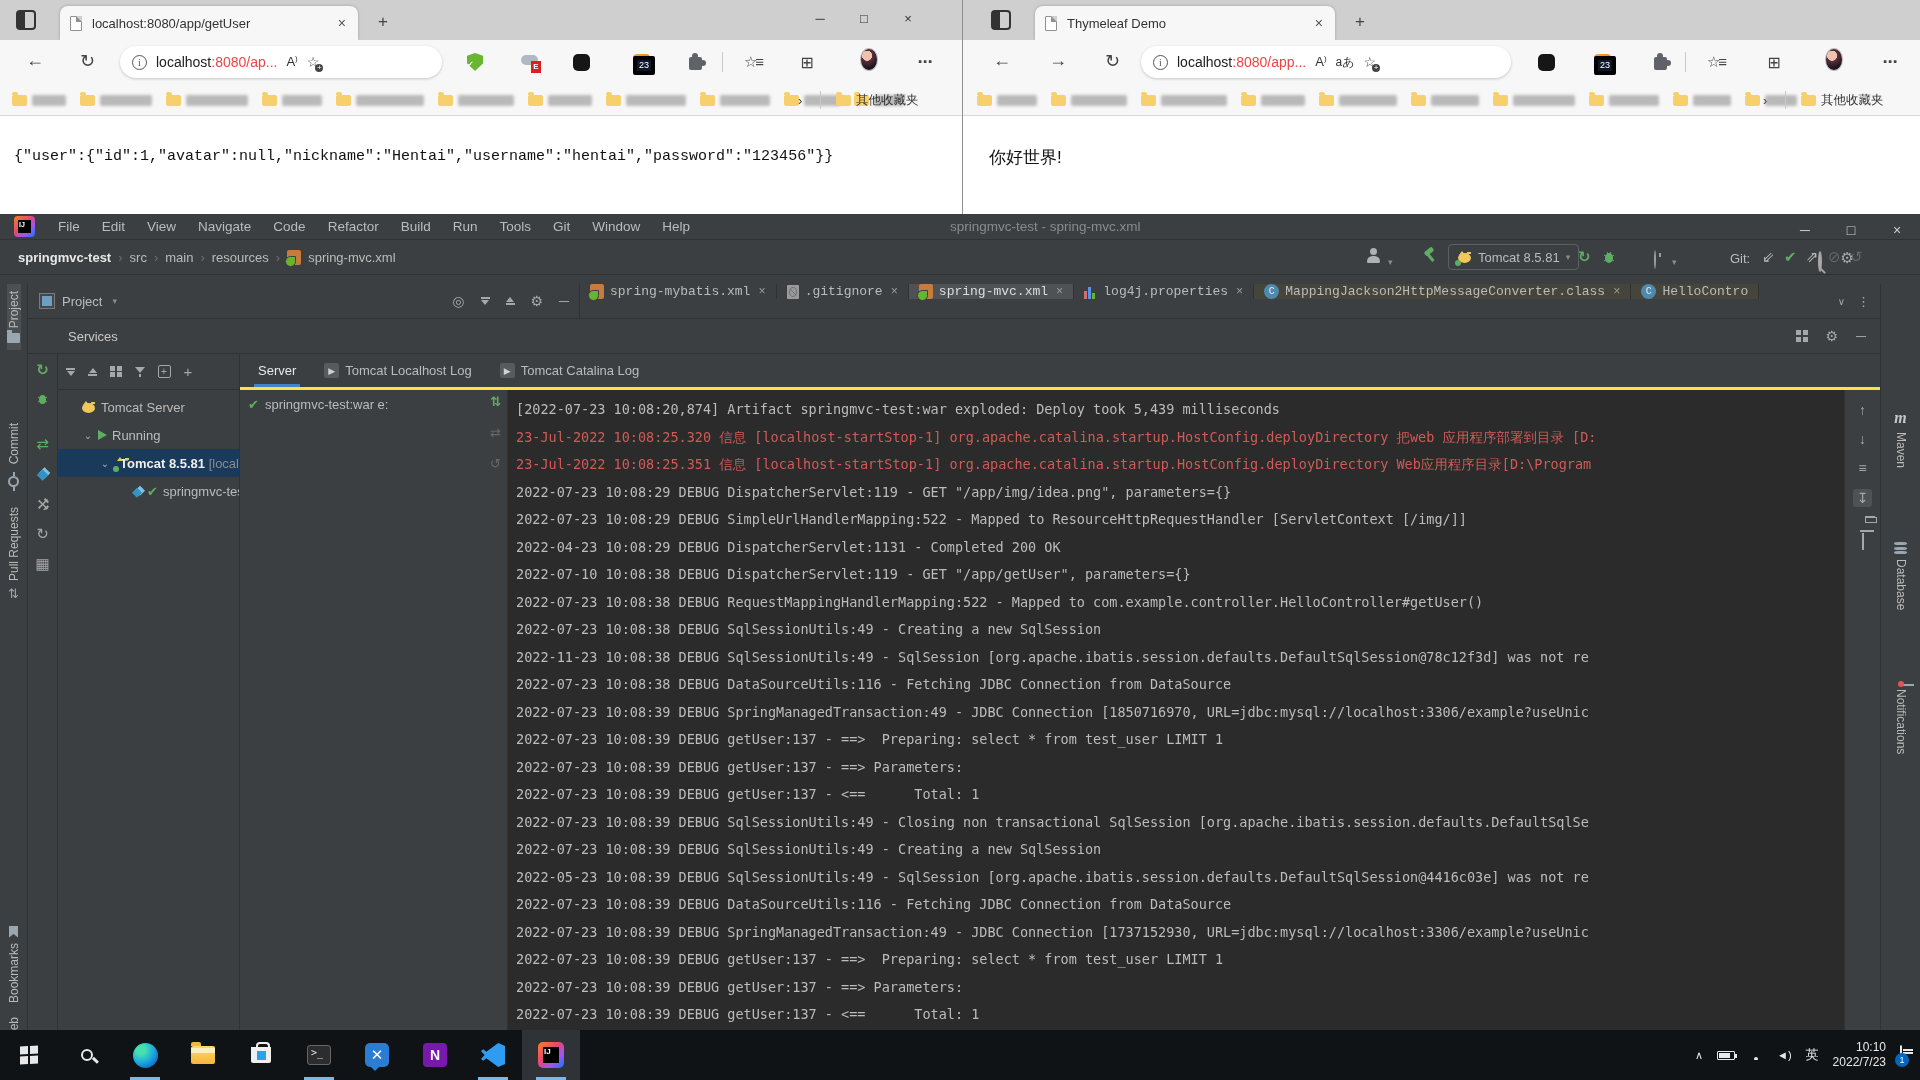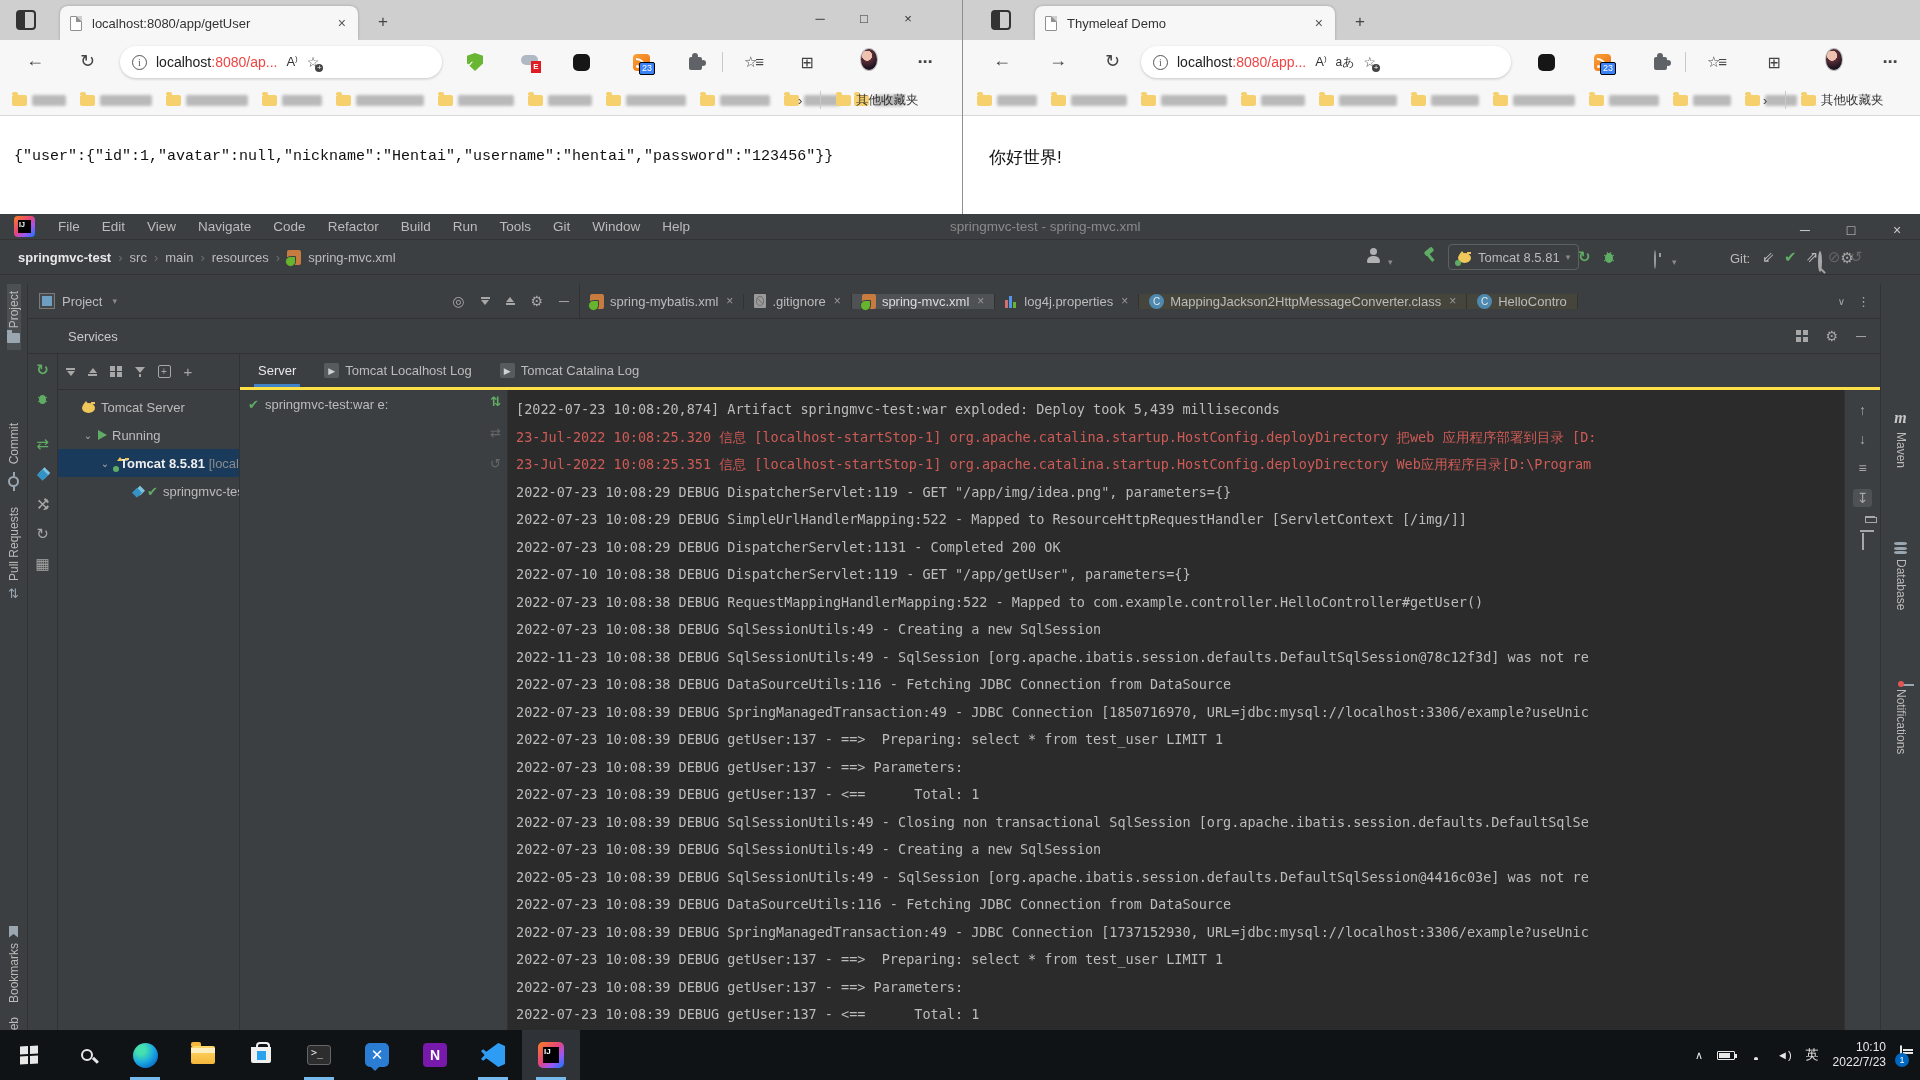--- a/index.html
+++ b/index.html
@@ -39,21 +39,21 @@
   .shield-ext { background:#68b631; clip-path:polygon(50% 0,100% 15%,100% 58%,50% 100%,0 58%,0 15%); width:16px; height:18px; }
   .shield-ext::after { content:"✔"; color:#fff; font-size:8px; margin-top:-2px; }
   .cloud-ext { position:relative; }
   .cloud-ext .cl { width:17px; height:10px; background:#aeb9c4; border-radius:6px; position:absolute; top:2px; }
   .cloud-ext .e { position:absolute; right:-3px; bottom:-2px; width:10px; height:12px; background:#e01b24; color:#fff; font-size:8px; font-weight:bold; text-align:center; line-height:12px; }
   .owl-ext { background:#161616; border-radius:5px; width:17px; height:17px; }
   .owl-ext::after { content:""; width:4px; height:6px; border-radius:50%; background:#fff; box-shadow:7px 0 0 #fff; margin-left:-7px; }
   .rss-ext { background:linear-gradient(135deg,#f9a13a,#ef7011); border-radius:4px; width:17px; height:17px; position:relative; }
   .rss-ext::before { content:""; position:absolute; left:3px; bottom:3px; width:3px; height:3px; background:#fff; border-radius:50%; }
   .rss-ext::after { content:""; position:absolute; left:3px; bottom:3px; width:8px; height:8px; border:2px solid #fff; border-bottom:none; border-left:none; border-radius:0 100% 0 0; }
-  .rss-badge { position:absolute; right:-5px; bottom:-4px; background:#3b82f6; color:#fff; font-size:9px; padding:0 2px; border-radius:2px; border:1px solid #000000; line-height:11px; }
+  .rss-badge { position:absolute; right:-5px; bottom:-4px; background:#0f172a; color:#fff; font-size:9px; padding:0 2px; border-radius:2px; border:4px solid #000000; line-height:11px; }
   .puzzle-ext { width:13px; height:13px; background:#5f6368; position:relative; border-radius:2px; margin-top:2px; }
   .puzzle-ext::before { content:""; position:absolute; top:-4px; left:3px; width:6px; height:6px; background:#5f6368; border-radius:50%; }
   .puzzle-ext::after { content:""; position:absolute; right:-4px; top:3px; width:6px; height:6px; background:#5f6368; border-radius:50%; }
   .vdiv { position:absolute; top:12px; width:1px; height:20px; background:#c9c9c9; }
   .starlist { font-size:15px; color:#444; letter-spacing:-2px; }
   .collections { font-size:16px; color:#444; }
   .avatar { width:23px; height:23px; border-radius:50%; background:radial-gradient(circle at 38% 32%, #eec2ae 28%, #5c2f3a 30%, #1d1420 72%); border:1px solid #bbb; }
   .dots3 { font-size:15px; color:#444; font-weight:bold; }
   .bmbar { position:relative; height:32px; background:#f7f7f7; border-bottom:1px solid #d9d9d9; }
   .bm-item { position:absolute; top:8px; height:16px; display:flex; align-items:center; gap:5px; }
@@ -130,21 +130,21 @@
 
   .center-col { flex:1; display:flex; flex-direction:column; min-width:0; }
   .panes-row { height:35px; display:flex; border-bottom:1px solid #323232; background:#3c3f41; }
   .proj-head { width:552px; border-right:1px solid #323232; display:flex; align-items:center; position:relative; }
   .proj-ico { width:14px; height:14px; background:#6e9fc2; border:2px solid #44484a; outline:1px solid #7a7a7a; margin:0 8px 0 12px; }
   .proj-icons { position:absolute; right:10px; display:flex; align-items:center; gap:16px; color:#a7a7a7; font-size:14px; }
   .ic-stack { display:flex; flex-direction:column; align-items:center; gap:1px; }
   .tri-d { border-left:4px solid transparent; border-right:4px solid transparent; border-top:5px solid #a7a7a7; }
   .tri-u { border-left:4px solid transparent; border-right:4px solid transparent; border-bottom:5px solid #a7a7a7; }
   .hbar { width:9px; height:2px; background:#a7a7a7; }
-  .etabs { flex:1; display:flex; align-items:center; overflow:hidden; }
+  .etabs { flex:1; display:flex; align-items:flex-start; overflow:hidden;font-family:Liberation Mono, monospace; }
   .etab { display:flex; align-items:center; gap:6px; padding:0 10px; border-right:1px solid #323232; white-space:nowrap; font-size:13px; color:#bbb; }
   .etab.active { background:#4e5254; color:#ddd; }
   .etab.library { background:#46453c; }
   .etab .x { color:#9a9a9a; font-size:12px; margin-left:2px; }
   .ignore-ico { width:12px; height:14px; background:#9a9a9a; border-radius:1px; position:relative; }
   .ignore-ico::after { content:""; position:absolute; inset:2px; border:1.5px solid #6f6f6f; border-radius:50%; background:linear-gradient(45deg,transparent 44%,#6f6f6f 44%,#6f6f6f 56%,transparent 56%); }
   .props-ico { width:13px; height:14px; display:flex; align-items:flex-end; gap:1px; }
   .props-ico span:nth-child(1){ width:3px; height:8px; background:#d36e6e; }
   .props-ico span:nth-child(2){ width:3px; height:12px; background:#5394ec; }
   .props-ico span:nth-child(3){ width:3px; height:6px; background:#67b52f; }
@@ -674,21 +674,21 @@
                   <span style="color:#666">⇄</span>
                   <span style="color:#666">↺</span>
                 </div>
               </div>
               <div class="console" id="console">
                   <div class="log-line ">[2022-07-23 10:08:20,874] Artifact springmvc-test:war exploded: Deploy took 5,439 milliseconds</div>
                   <div class="log-line red">23-Jul-2022 10:08:25.320 信息 [localhost-startStop-1] org.apache.catalina.startup.HostConfig.deployDirectory 把web 应用程序部署到目录 [D:</div>
                   <div class="log-line red">23-Jul-2022 10:08:25.351 信息 [localhost-startStop-1] org.apache.catalina.startup.HostConfig.deployDirectory Web应用程序目录[D:\Program</div>
                   <div class="log-line ">2022-07-23 10:08:29 DEBUG DispatcherServlet:119 - GET "/app/img/idea.png", parameters={}</div>
                   <div class="log-line ">2022-07-23 10:08:29 DEBUG SimpleUrlHandlerMapping:522 - Mapped to ResourceHttpRequestHandler [ServletContext [/img/]]</div>
-                  <div class="log-line ">2022-07-23 10:08:29 DEBUG DispatcherServlet:1131 - Completed 200 OK</div>
+                  <div class="log-line ">2022-04-23 10:08:29 DEBUG DispatcherServlet:1131 - Completed 200 OK</div>
                   <div class="log-line ">2022-07-10 10:08:38 DEBUG DispatcherServlet:119 - GET "/app/getUser", parameters={}</div>
                   <div class="log-line ">2022-07-23 10:08:38 DEBUG RequestMappingHandlerMapping:522 - Mapped to com.example.controller.HelloController#getUser()</div>
                   <div class="log-line ">2022-07-23 10:08:38 DEBUG SqlSessionUtils:49 - Creating a new SqlSession</div>
                   <div class="log-line ">2022-11-23 10:08:38 DEBUG SqlSessionUtils:49 - SqlSession [org.apache.ibatis.session.defaults.DefaultSqlSession@78c12f3d] was not re</div>
                   <div class="log-line ">2022-07-23 10:08:38 DEBUG DataSourceUtils:116 - Fetching JDBC Connection from DataSource</div>
                   <div class="log-line ">2022-07-23 10:08:39 DEBUG SpringManagedTransaction:49 - JDBC Connection [1850716970, URL=jdbc:mysql://localhost:3306/example?useUnic</div>
                   <div class="log-line ">2022-07-23 10:08:39 DEBUG getUser:137 - ==&gt;  Preparing: select * from test_user LIMIT 1</div>
                   <div class="log-line ">2022-07-23 10:08:39 DEBUG getUser:137 - ==&gt; Parameters:</div>
                   <div class="log-line ">2022-07-23 10:08:39 DEBUG getUser:137 - &lt;==      Total: 1</div>
                   <div class="log-line ">2022-07-23 10:08:39 DEBUG SqlSessionUtils:49 - Closing non transactional SqlSession [org.apache.ibatis.session.defaults.DefaultSqlSe</div>

